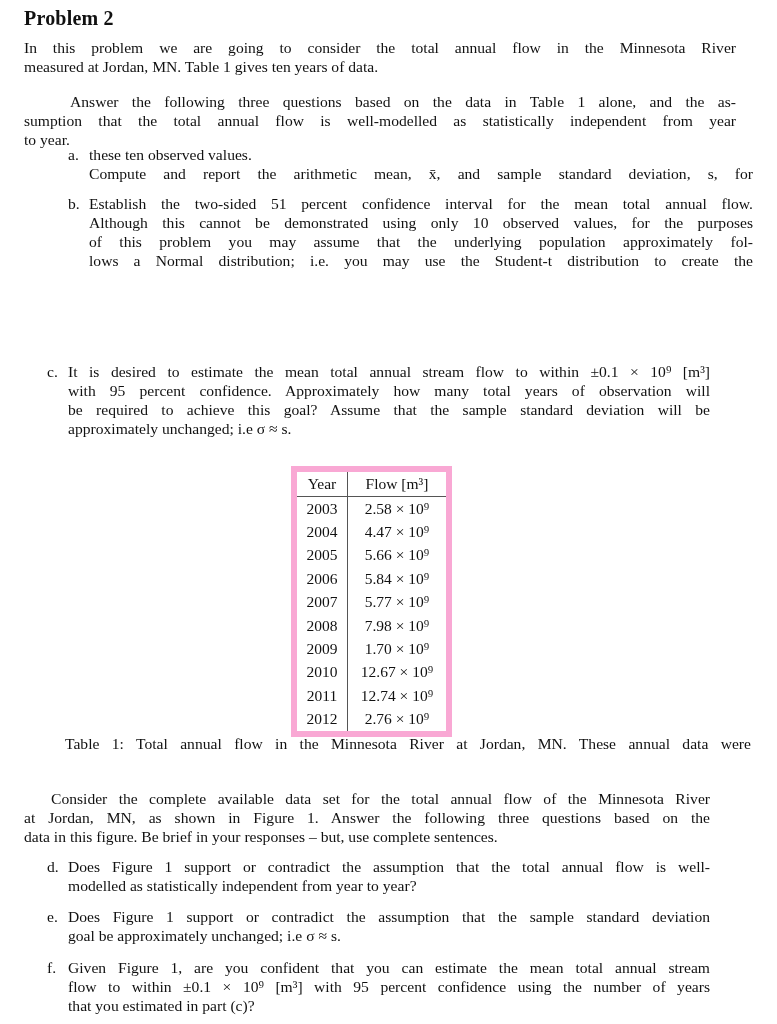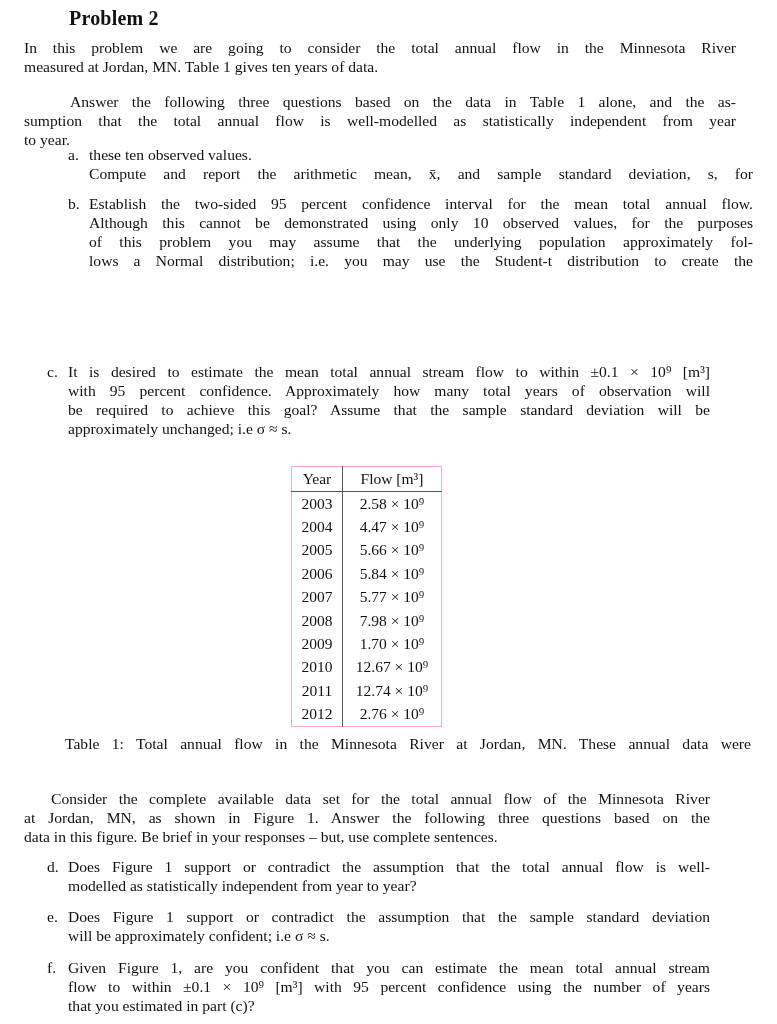--- a/index.html
+++ b/index.html
@@ -3,32 +3,32 @@
 <meta charset="utf-8">
 <style>
   html, body { margin: 0; padding: 0; background: #ffffff; }
   body {
     width: 777px; height: 1024px; position: relative; overflow: hidden;
     font-family: "Liberation Serif", "DejaVu Serif", serif;
     color: #111;
     font-size: 15.6px;
   }
   .abs { position: absolute; }
-  .title { left: 24px; top: 7px; font-size: 20px; font-weight: bold; letter-spacing: 0.2px; margin-left: 45px; }
+  .title { left: 24px; top: 7px; font-size: 20px; font-weight: bold; letter-spacing: 0.2px; }
   .para { left: 24px; width: 712px; line-height: 19px; text-align: justify; }
   .para .line { display: block; white-space: nowrap; text-align-last: justify; }
   .para .line.last { text-align-last: left; }
   .item { width: 664px; line-height: 19px; }
   .item .lbl { position: absolute; left: -21px; top: 0; }
   .line { display: block; white-space: nowrap; text-align: justify; text-align-last: justify; }
   .line.last { text-align-last: left; }
   table.flow {
     position: absolute; left: 291px; top: 466px;
     border-collapse: collapse; font-size: 15.5px;
-    border: 1px solid #f9a8d4;
+    border: 6px solid #f9a8d4;
   }
   table.flow th, table.flow td {
     font-weight: normal; padding: 0 6px; height: 23.4px; text-align: center;
   }
   table.flow th { border-bottom: 1px solid #555; height: 24px; }
   table.flow .c1 { border-right: 1px solid #555; width: 38px; }
   table.flow .c2 { width: 86px; text-align: center; }
 </style>
 </head>
 <body>
@@ -46,21 +46,21 @@
 </div>
 
 <div class="abs item" style="left:89px; top:145px;">
   <span class="lbl">a.</span>
   <span class="line last">these ten observed values.</span>
   <span class="line">Compute and report the arithmetic mean, x̄, and sample standard deviation, s, for</span>
 </div>
 
 <div class="abs item" style="left:89px; top:194px;">
   <span class="lbl">b.</span>
-  <span class="line">Establish the two-sided 95 percent confidence interval for the mean total annual flow.</span>
+  <span class="line">Establish the two-sided 51 percent confidence interval for the mean total annual flow.</span>
   <span class="line">Although this cannot be demonstrated using only 10 observed values, for the purposes</span>
   <span class="line">of this problem you may assume that the underlying population approximately fol-</span>
   <span class="line">lows a Normal distribution; i.e. you may use the Student-t distribution to create the</span>
 </div>
 
 <div class="abs item" style="left:68px; top:362px; width:642px;">
   <span class="lbl">c.</span>
   <span class="line">It is desired to estimate the mean total annual stream flow to within ±0.1 × 10⁹ [m³]</span>
   <span class="line">with 95 percent confidence. Approximately how many total years of observation will</span>
   <span class="line">be required to achieve this goal? Assume that the sample standard deviation will be</span>
@@ -130,21 +130,21 @@
 
 <div class="abs item" style="left:68px; top:857px; width:642px;">
   <span class="lbl">d.</span>
   <span class="line">Does Figure 1 support or contradict the assumption that the total annual flow is well-</span>
   <span class="line last">modelled as statistically independent from year to year?</span>
 </div>
 
 <div class="abs item" style="left:68px; top:907px; width:642px;">
   <span class="lbl">e.</span>
   <span class="line">Does Figure 1 support or contradict the assumption that the sample standard deviation</span>
-  <span class="line last">will be approximately confident; i.e σ ≈ s.</span>
+  <span class="line last">goal be approximately unchanged; i.e σ ≈ s.</span>
 </div>
 
 <div class="abs item" style="left:68px; top:958px; width:642px;">
   <span class="lbl">f.</span>
   <span class="line">Given Figure 1, are you confident that you can estimate the mean total annual stream</span>
   <span class="line">flow to within ±0.1 × 10⁹ [m³] with 95 percent confidence using the number of years</span>
   <span class="line last">that you estimated in part (c)?</span>
 </div>
 
 </body></html>

